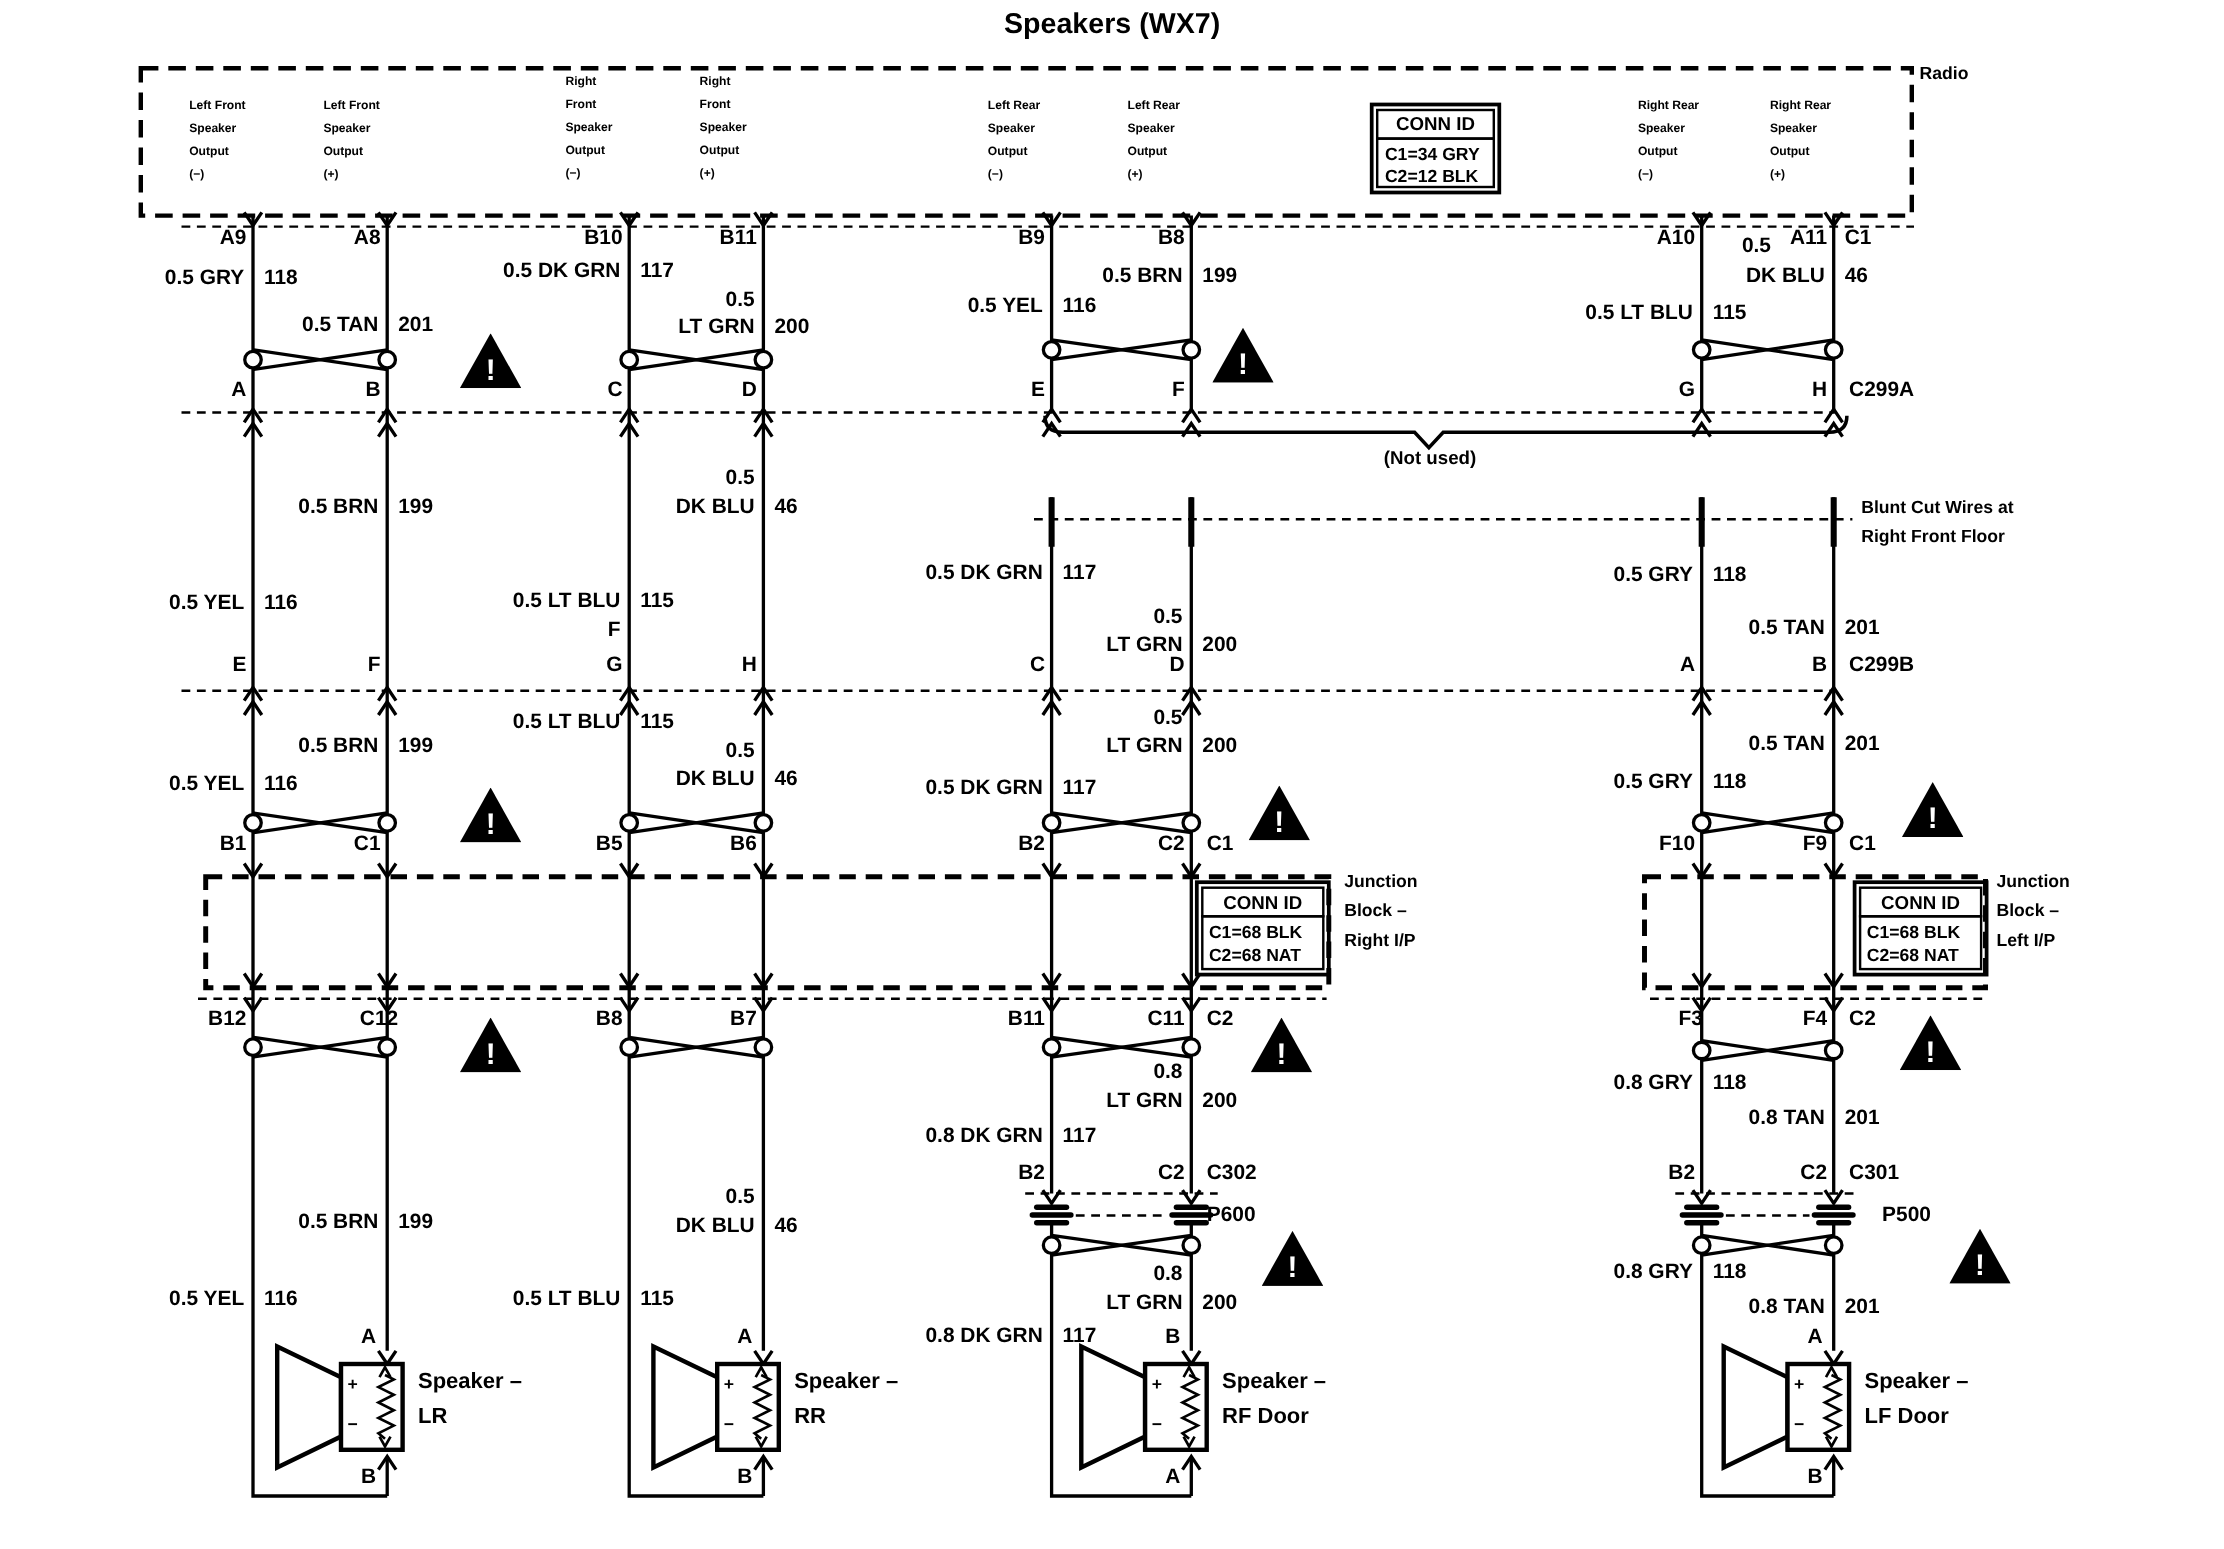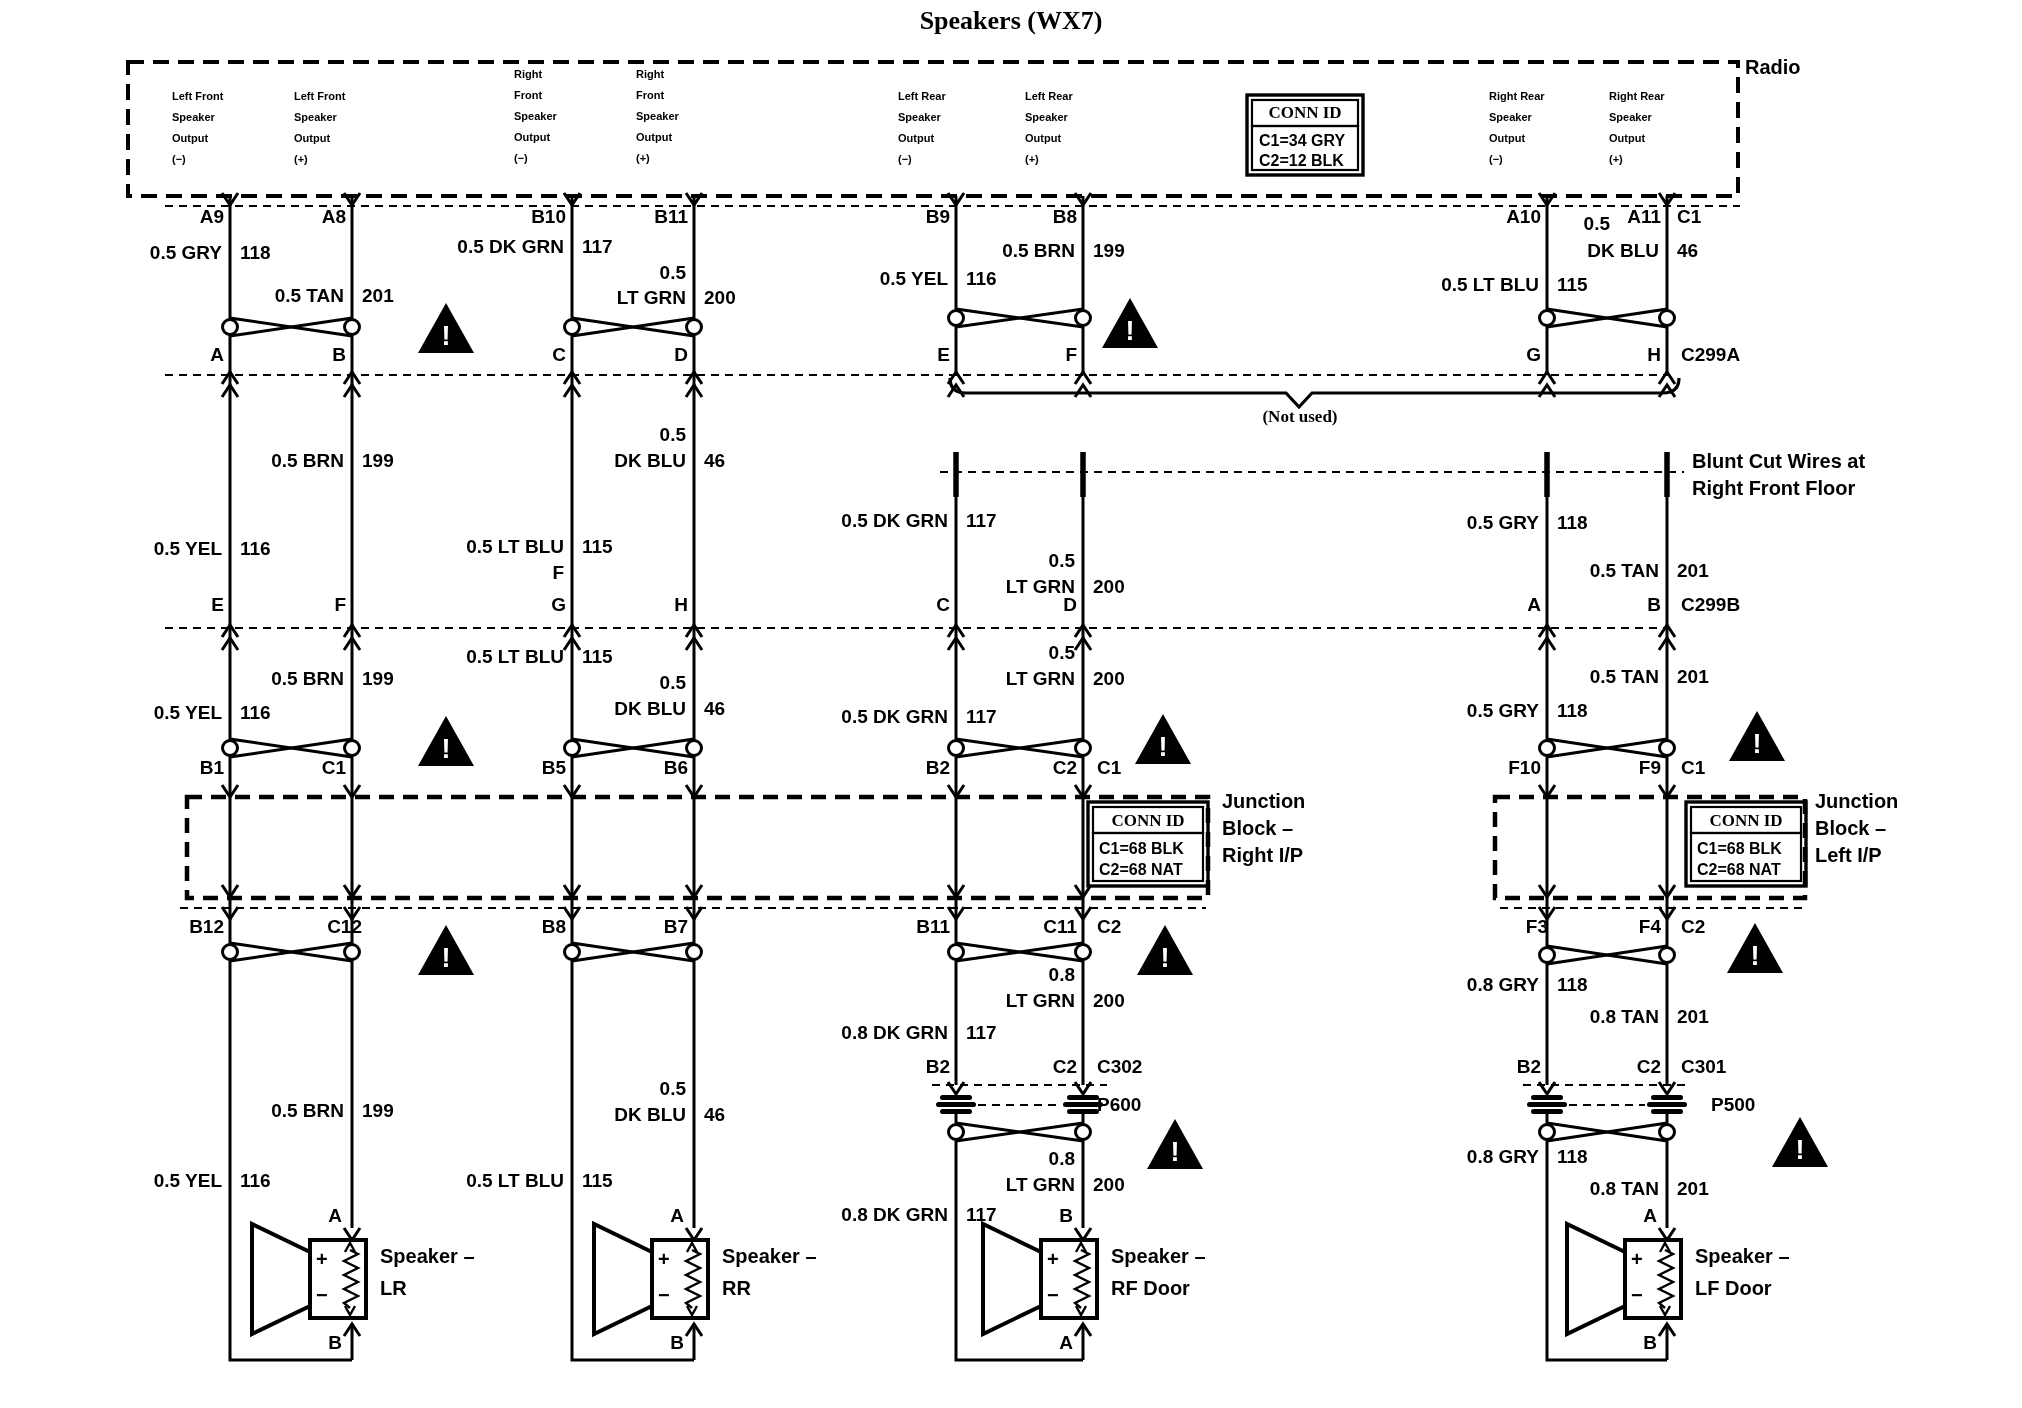--- a/index.html
+++ b/index.html
@@ -1,25 +1,25 @@
 <!DOCTYPE html>
 <html><head>
 <meta charset="utf-8">
 <style>
   html,body{margin:0;padding:0;background:#fff;}
   #c{position:relative;width:2022px;height:1408px;background:#fff;overflow:hidden;
      font-family:"Liberation Sans",sans-serif;color:#000;}
   svg{position:absolute;left:0;top:0;}
   .L{position:absolute;font:bold 19px/1.12 "Liberation Sans",sans-serif;white-space:pre-line;z-index:5;}
   .R{text-align:right;}
-  .CT{transform:translateX(-50%);text-align:center;font-family:Liberation Serif, serif;}
+  .CT{transform:translateX(-50%);text-align:center;}
   .s15{font-size:11px;line-height:21px;}
   .s16{font-size:16px;line-height:1;}
   .s17{font-size:17px;line-height:1;}
-  .s20{font-size:20px;line-height:27px;}
+  .s20{font-size:16px;line-height:27px;}
   .s21{font-size:20px;line-height:32px;}
   .s25{font-size:26px;line-height:1;}
   .tri{position:absolute;width:56px;height:50px;background:#000;
        clip-path:polygon(50% 0,0 100%,100% 100%);display:flex;align-items:flex-end;justify-content:center;z-index:4;}
   .tri span{color:#fff;font:bold 27px "Liberation Sans",sans-serif;line-height:1;padding-bottom:3px;}
 </style>
 </head>
 <body>
 
 <div id="c">

